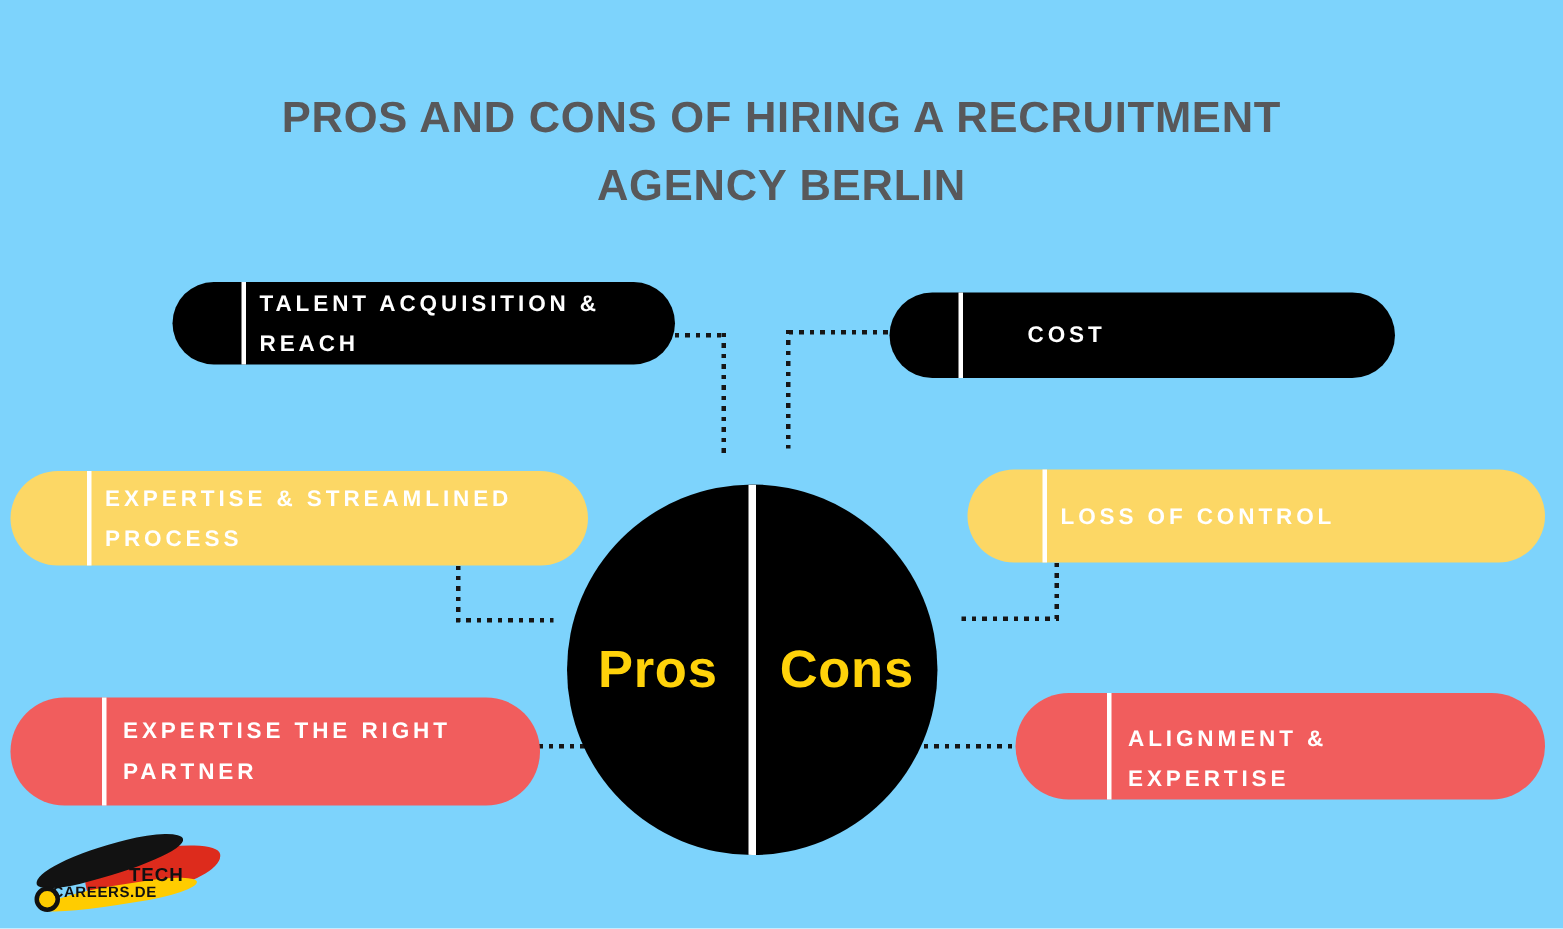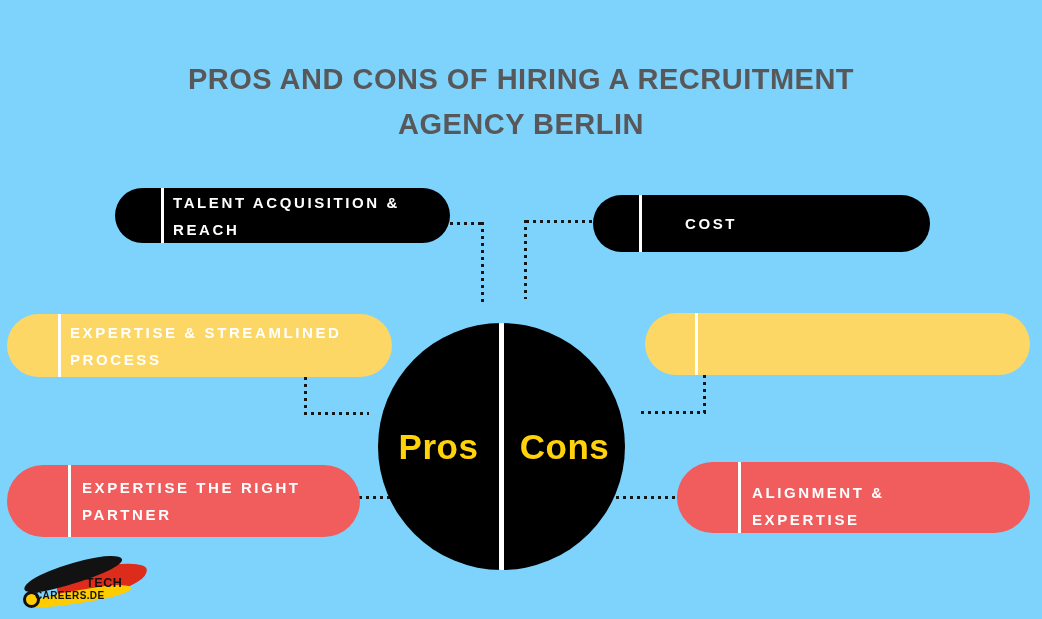--- a/index.html
+++ b/index.html
@@ -190,20 +190,21 @@
     <div class="pill-accent"></div>
     <div class="pill-text">EXPERTISE THE RIGHT PARTNER</div>
   </div>
 
   <div class="pill tr" style="background-color: rgb(0, 0, 0);">
     <div class="pill-accent"></div>
     <div class="pill-text">COST</div>
   </div>
   <div class="pill mr" style="background-color: rgb(252, 215, 101);">
     <div class="pill-accent"></div>
+    <div class="pill-text">LOSS OF CONTROL</div>
   </div>
   <div class="pill br" style="background-color: rgb(241, 93, 93); align-items: flex-end;">
     <div class="pill-accent"></div>
     <div class="pill-text">ALIGNMENT &amp; EXPERTISE</div>
   </div>
 
   <div class="circle" style="background-color: rgb(0, 0, 0);">
     <div class="circle-half left" style="color: rgb(255, 210, 10);">Pros</div>
     <div class="circle-stripe"></div>
     <div class="circle-half right" style="color: rgb(255, 210, 10);">Cons</div>

